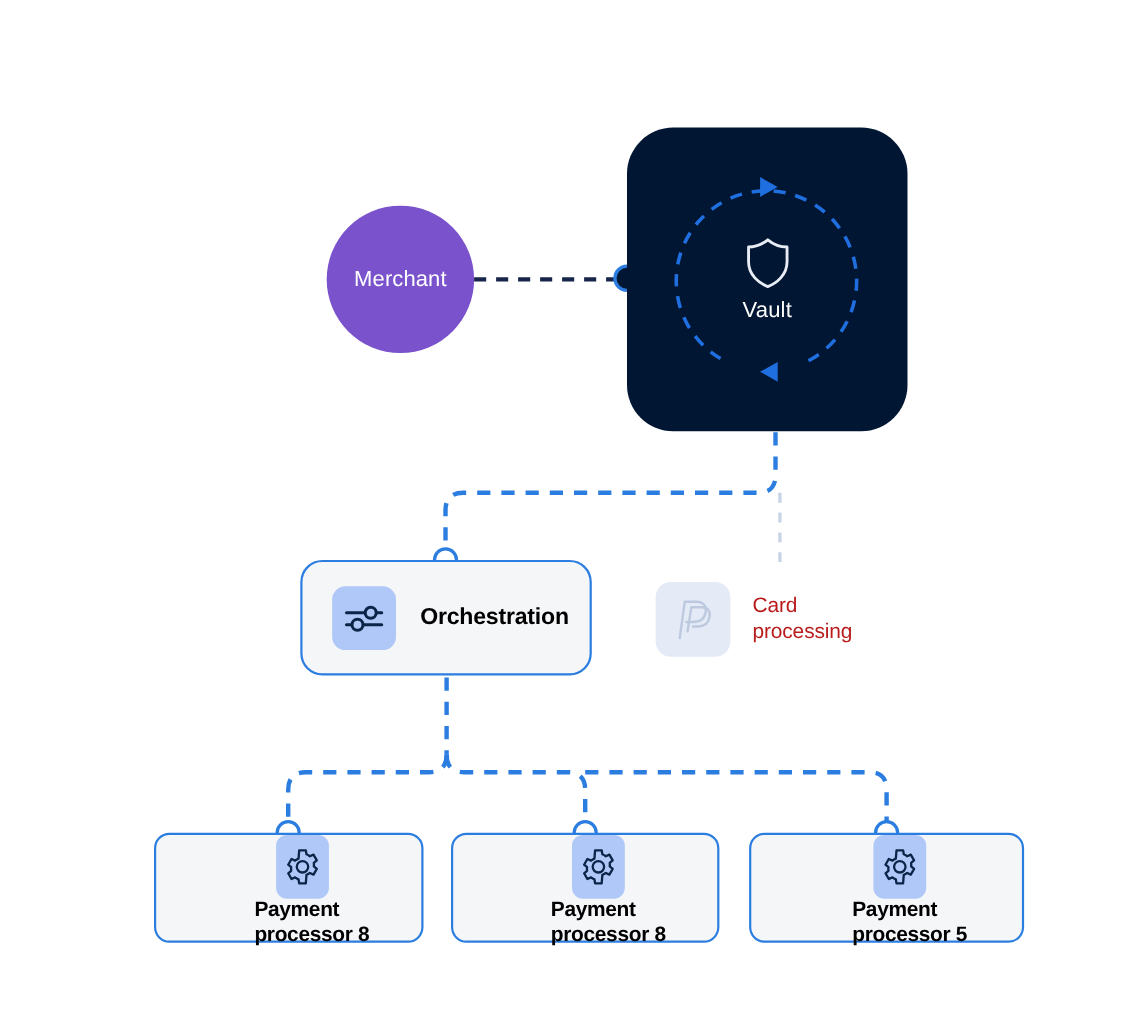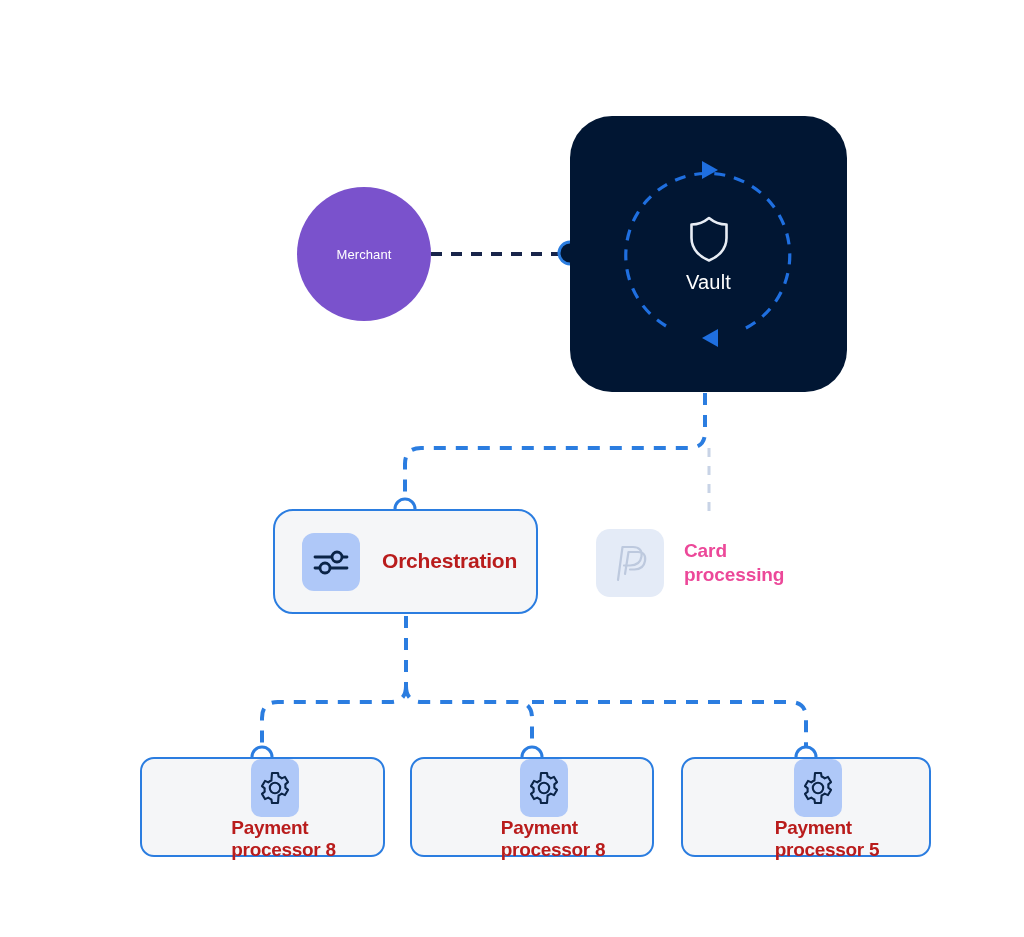--- a/index.html
+++ b/index.html
@@ -36,31 +36,31 @@
     width: 134px;
     height: 134px;
     border-radius: 50%;
     background: #7A52CC;
     display: flex;
     align-items: center;
     justify-content: center;
   }
   .merchant-label {
     color: #ffffff;
-    font-size: 13px;
+    font-size: 20px;
     font-weight: 400;
     letter-spacing: 0.1px;
   }
 
   
   .vault-node {
     position: absolute;
     left: 570px;
     top: 116px;
-    width: 277px;
+    width: 255px;
     height: 276px;
     border-radius: 42px;
     background: #011633;
     display: flex;
     align-items: flex-start;
     justify-content: center;
   }
   .vault-inner {
     position: relative;
     width: 100%;
@@ -119,21 +119,21 @@
   .icon-tile.orch {
     width: 58px;
     height: 58px;
   }
   .icon-tile.proc {
     width: 48px;
     height: 58px;
     border-radius: 10px;
   }
   .card-text {
-    color: #b91c1c;
+    color: #000000;
     font-weight: 700;
     line-height: 1.18;
   }
   .card-text.orch {
     margin-left: 22px;
     font-size: 21px;
     letter-spacing: -0.2px;
   }
   .card-text.proc {
     margin-left: 18px;
@@ -154,23 +154,23 @@
     height: 68px;
     border-radius: 14px;
     background: #E4EBF7;
     display: flex;
     align-items: center;
     justify-content: center;
     flex: 0 0 auto;
   }
   .ghost-text {
     margin-left: 20px;
-    color: #ec4899;
+    color: #b91c1c;
     font-size: 19px;
-    font-weight: 700;
+    font-weight: 400;
     line-height: 1.24;
     letter-spacing: -0.1px;
   }
 
   
   .proc-card {
     top: 757px;
     height: 100px;
     padding-left: 24px;
     border-radius: 14px;

